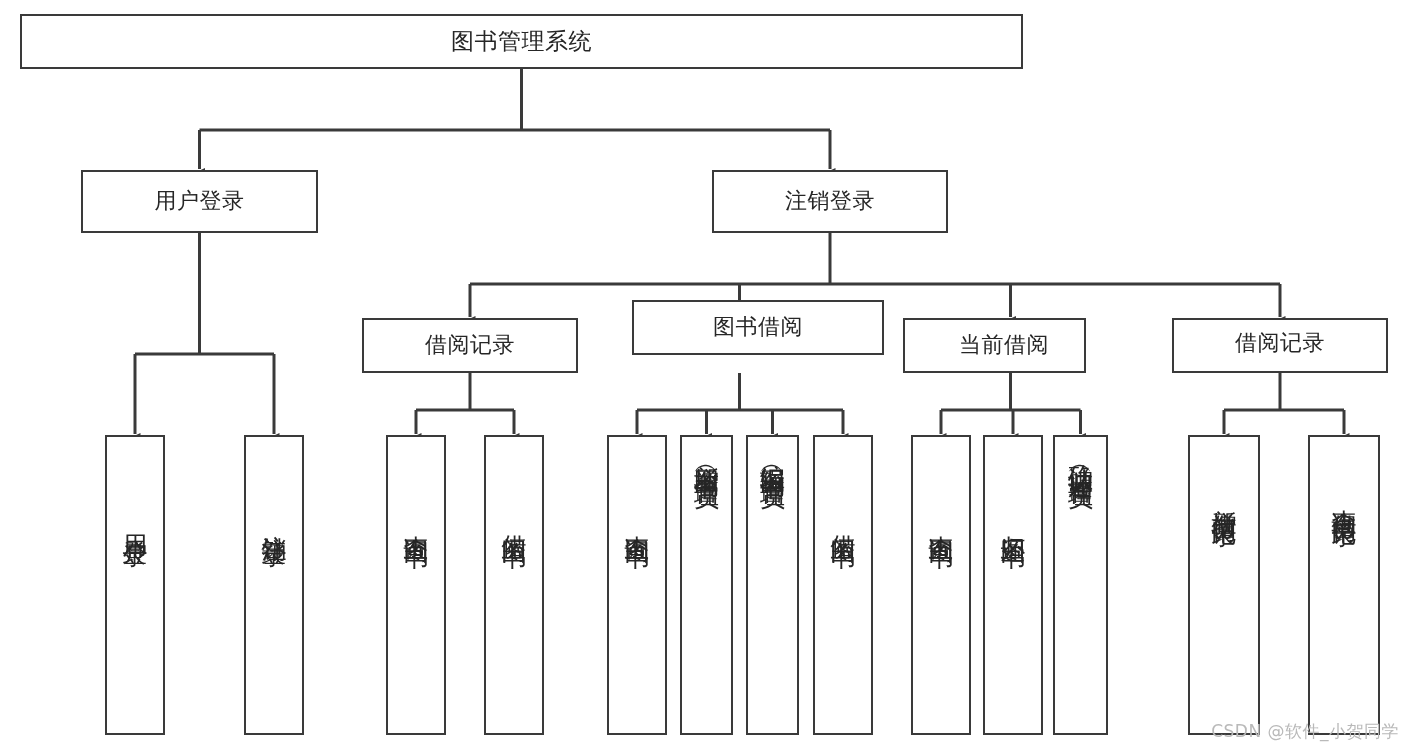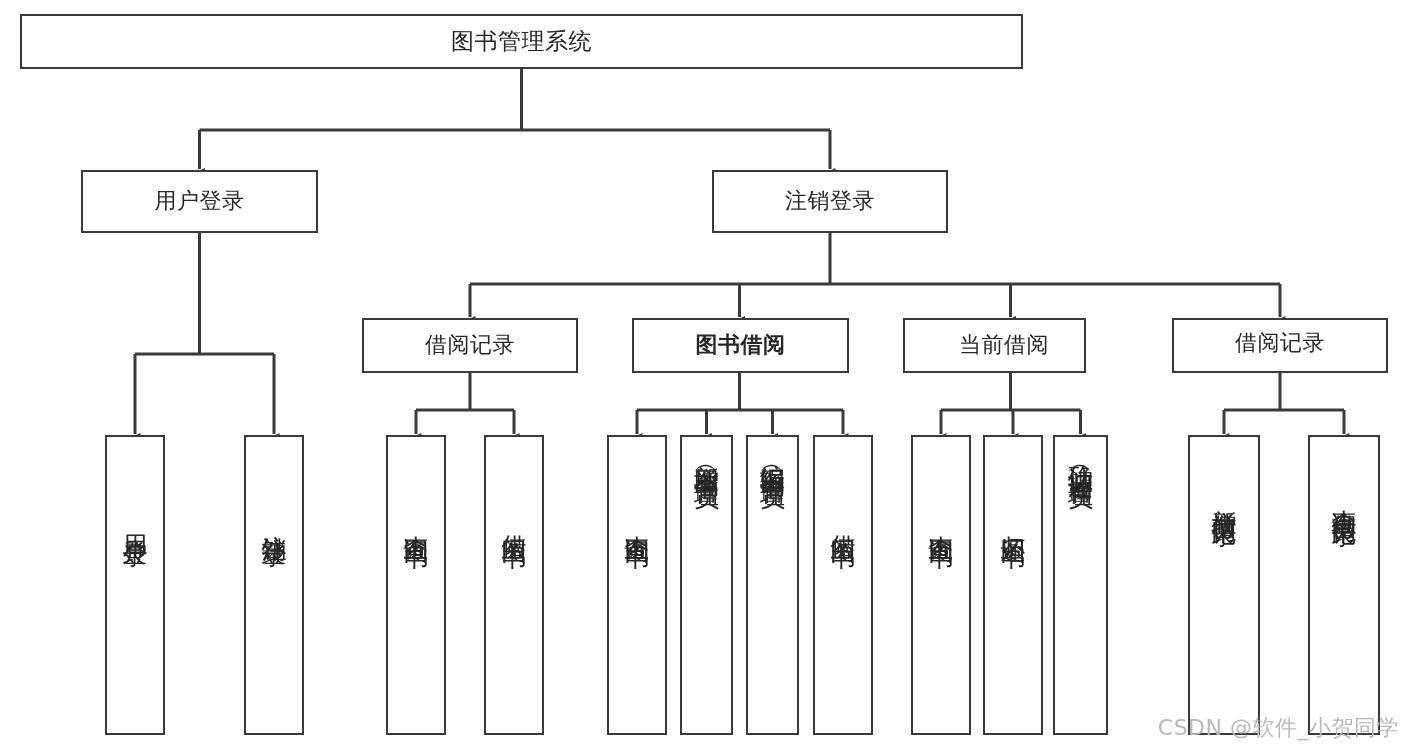--- a/index.html
+++ b/index.html
@@ -66,21 +66,21 @@
   .node.vert.short .lbl {
     padding-top: 70px;
   }
   .node.vert.mid .lbl {
     padding-top: 44px;
   }
   #watermark {
     position: absolute;
     right: 6px;
     bottom: 4px;
-    font-size: 22px;
+    font-size: 17px;
     color: #b9b9b9;
     letter-spacing: 0.5px;
     white-space: nowrap;
   }
 </style>
 </head>
 <body>
 
 <div id="canvas">
   <svg id="edges" viewBox="0 0 1405 747">
@@ -132,21 +132,21 @@
       </div>
       <div class="node horiz" style="left: 81px; top: 170px; width: 237px; height: 63px;">
         <span class="lbl">用户登录</span>
       </div>
       <div class="node horiz" style="left: 712px; top: 170px; width: 236px; height: 63px;">
         <span class="lbl">注销登录</span>
       </div>
       <div class="node horiz" style="left: 362px; top: 318px; width: 216px; height: 55px;">
         <span class="lbl">借阅记录</span>
       </div>
-      <div class="node horiz" style="left: 632px; top: 318px; width: 217px; height: 55px; font-weight: bold;">
+      <div class="node horiz" style="left: 632px; top: 300px; width: 252px; height: 55px;">
         <span class="lbl">图书借阅</span>
       </div>
       <div class="node horiz" style="left: 903px; top: 318px; width: 183px; height: 55px; padding-left: 19px;">
         <span class="lbl">当前借阅</span>
       </div>
       <div class="node horiz" style="left: 1172px; top: 318px; width: 216px; height: 55px; font-family: Liberation Mono, monospace;">
         <span class="lbl">借阅记录</span>
       </div>
       <div class="node vert short" style="left: 105px; top: 435px; width: 60px; height: 300px;">
         <span class="lbl">用户登录</span>

